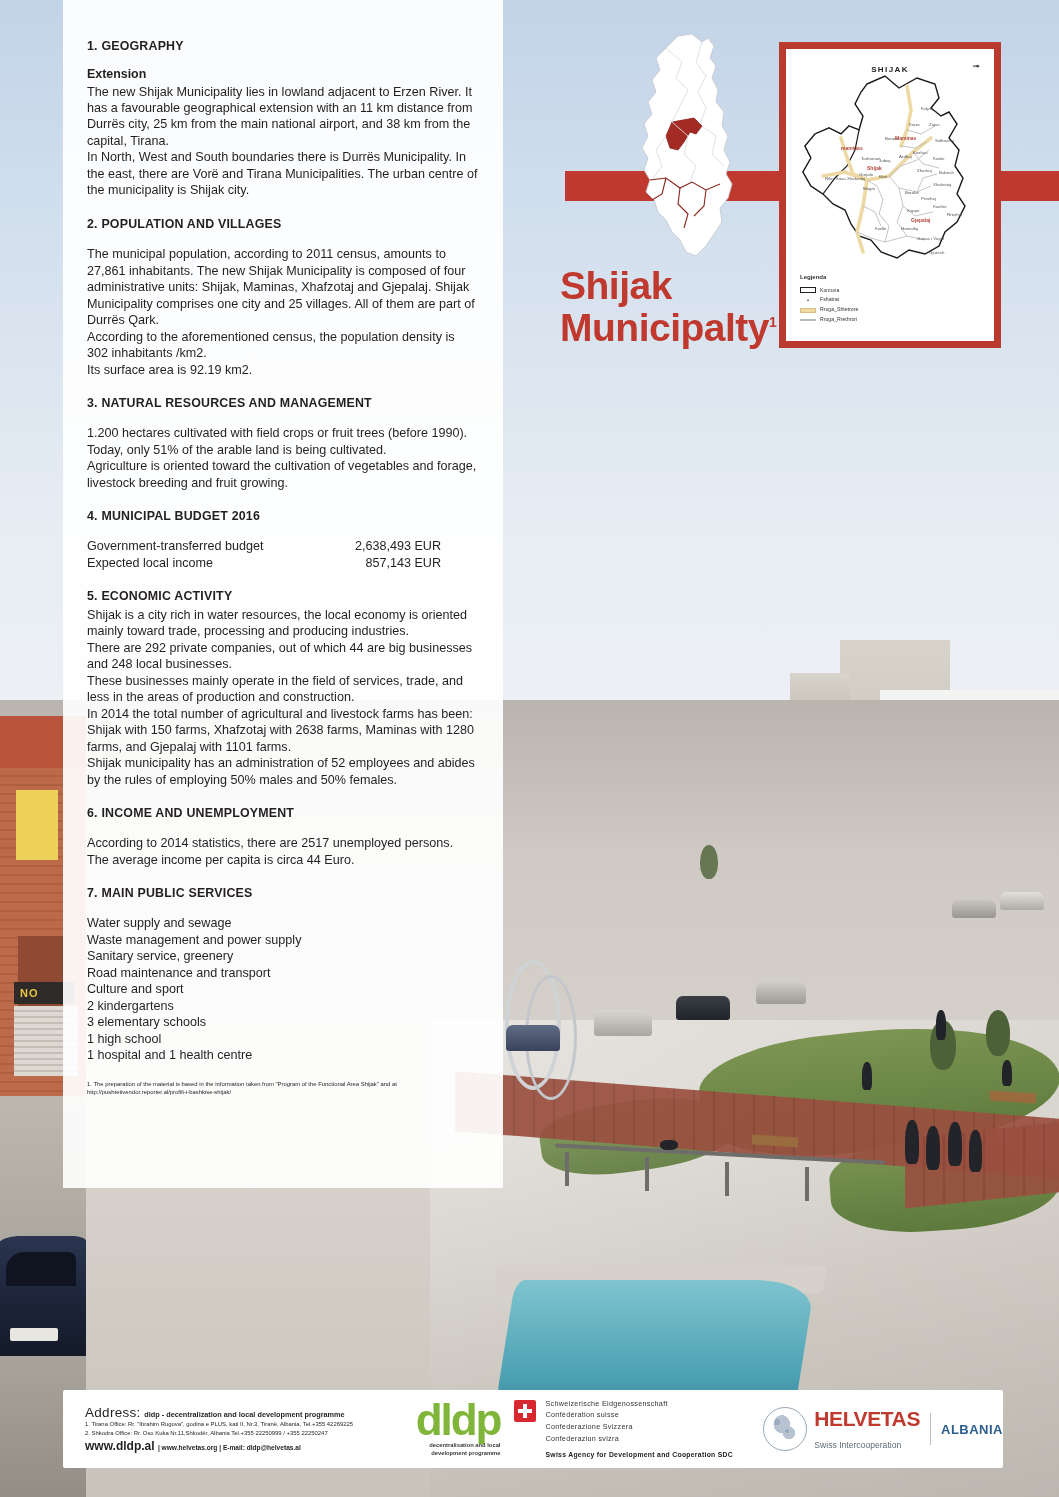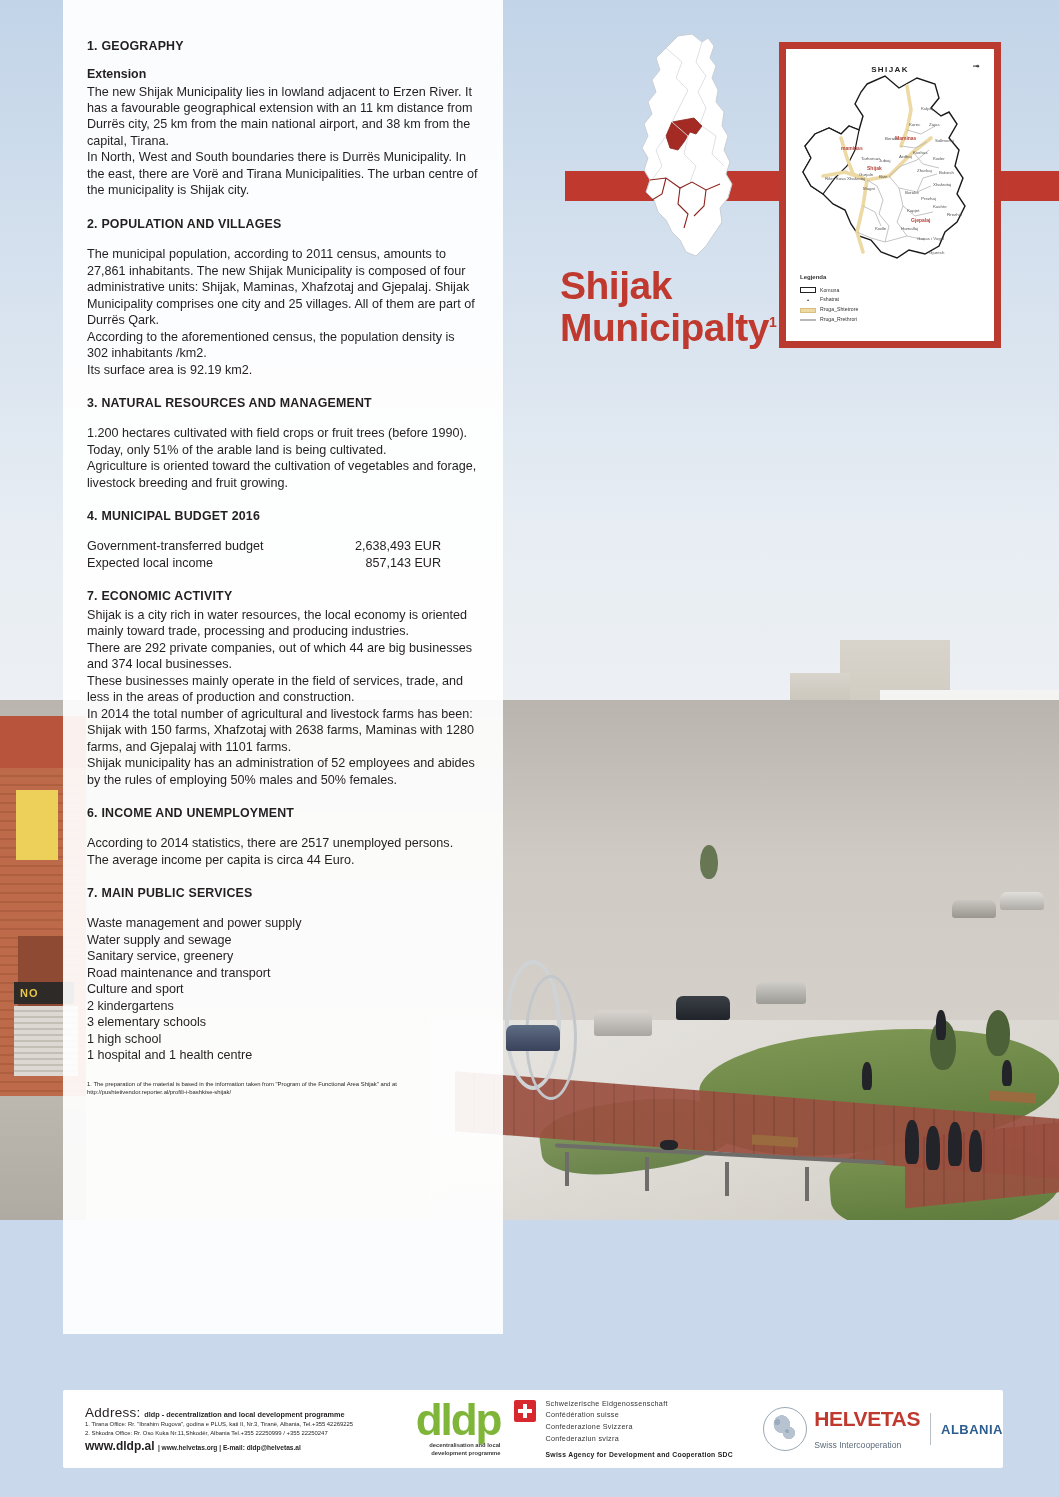--- a/index.html
+++ b/index.html
@@ -12,21 +12,21 @@
 
   #page {
     position: relative;
     width: 1059px; height: 1497px;
     overflow: hidden;
     background: #c9d8ea;
   }
 
   
   .photo-bg {
-    position: absolute; left: 0; top: 0; width: 1059px; height: 1220px;
+    position: absolute; left: 0; top: 0; width: 1059px; height: 1497px;
     overflow: hidden;
   }
   
   .sky {
     position:absolute; left:0; top:0; width:1059px; height:760px;
     background: linear-gradient(180deg,#c2d4e8 0%, #d5e1ee 35%, #e7edf3 70%, #eef1f4 100%);
   }
   
   .ground {
     position:absolute; left:0; top:700px; width:1059px; height:797px;
@@ -144,21 +144,21 @@
   
   .title-block {
     position:absolute; left:560px; top:265px; z-index:6;
     color:#c0392f; font-weight:bold; font-size:39px; line-height:1.08;
     letter-spacing:-0.5px;
   }
   .title-block sup { font-size:14px; vertical-align:super; }
 
   
   .panel {
-    position:absolute; left:63px; top:0; width:440px; height:1334px;
+    position:absolute; left:63px; top:0; width:440px; height:1188px;
     background:rgba(255,255,255,0.92);
     z-index:7;
     padding:38px 24px 10px 24px;
     color:#231f20;
     font-size:12.6px;
     line-height:1.31;
   }
   .panel h2 {
     font-size:12.4px; font-weight:bold; letter-spacing:.2px;
     margin: 0 0 12px 0;
@@ -492,39 +492,39 @@
         <span class="budget-label">Government-transferred budget</span>
         <span class="budget-val">2,638,493 EUR</span>
       </div>
       <div class="budget-row">
         <span class="budget-label">Expected local income</span>
         <span class="budget-val">857,143 EUR</span>
       </div>
     </div>
 
     <div class="sect">
-      <h2 style="margin-bottom:2px;">7. ECONOMIC ACTIVITY</h2>
+      <h2 style="margin-bottom:2px;">5. ECONOMIC ACTIVITY</h2>
       <p>Shijak is a city rich in water resources, the local economy is oriented mainly toward trade, processing and producing industries.</p>
-      <p>There are 292 private companies, out of which 44 are big businesses and 374 local businesses.</p>
+      <p>There are 292 private companies, out of which 44 are big businesses and 248 local businesses.</p>
       <p>These businesses mainly operate in the field of services, trade, and less in the areas of production and construction.</p>
       <p>In 2014 the total number of agricultural and livestock farms has been: Shijak with 150 farms, Xhafzotaj with 2638 farms, Maminas with 1280 farms, and Gjepalaj with 1101 farms.</p>
       <p>Shijak municipality has an administration of 52 employees and abides by the rules of employing 50% males and 50% females.</p>
     </div>
 
     <div class="sect">
       <h2 style="margin-bottom:14px;">6. INCOME AND UNEMPLOYMENT</h2>
       <p>According to 2014 statistics, there are 2517 unemployed persons.</p>
       <p>The average income per capita is circa 44 Euro.</p>
     </div>
 
     <div class="sect">
       <h2 style="margin-bottom:14px;">7. MAIN PUBLIC SERVICES</h2>
       <div class="services-list">
+        <div>Water supply and sewage</div>
         <div>Waste management and power supply</div>
-        <div>Water supply and sewage</div>
         <div>Sanitary service, greenery</div>
         <div>Road maintenance and transport</div>
         <div>Culture and sport</div>
         <div>2 kindergartens</div>
         <div>3 elementary schools</div>
         <div>1 high school</div>
         <div>1 hospital and 1 health centre</div>
       </div>
     </div>
 

